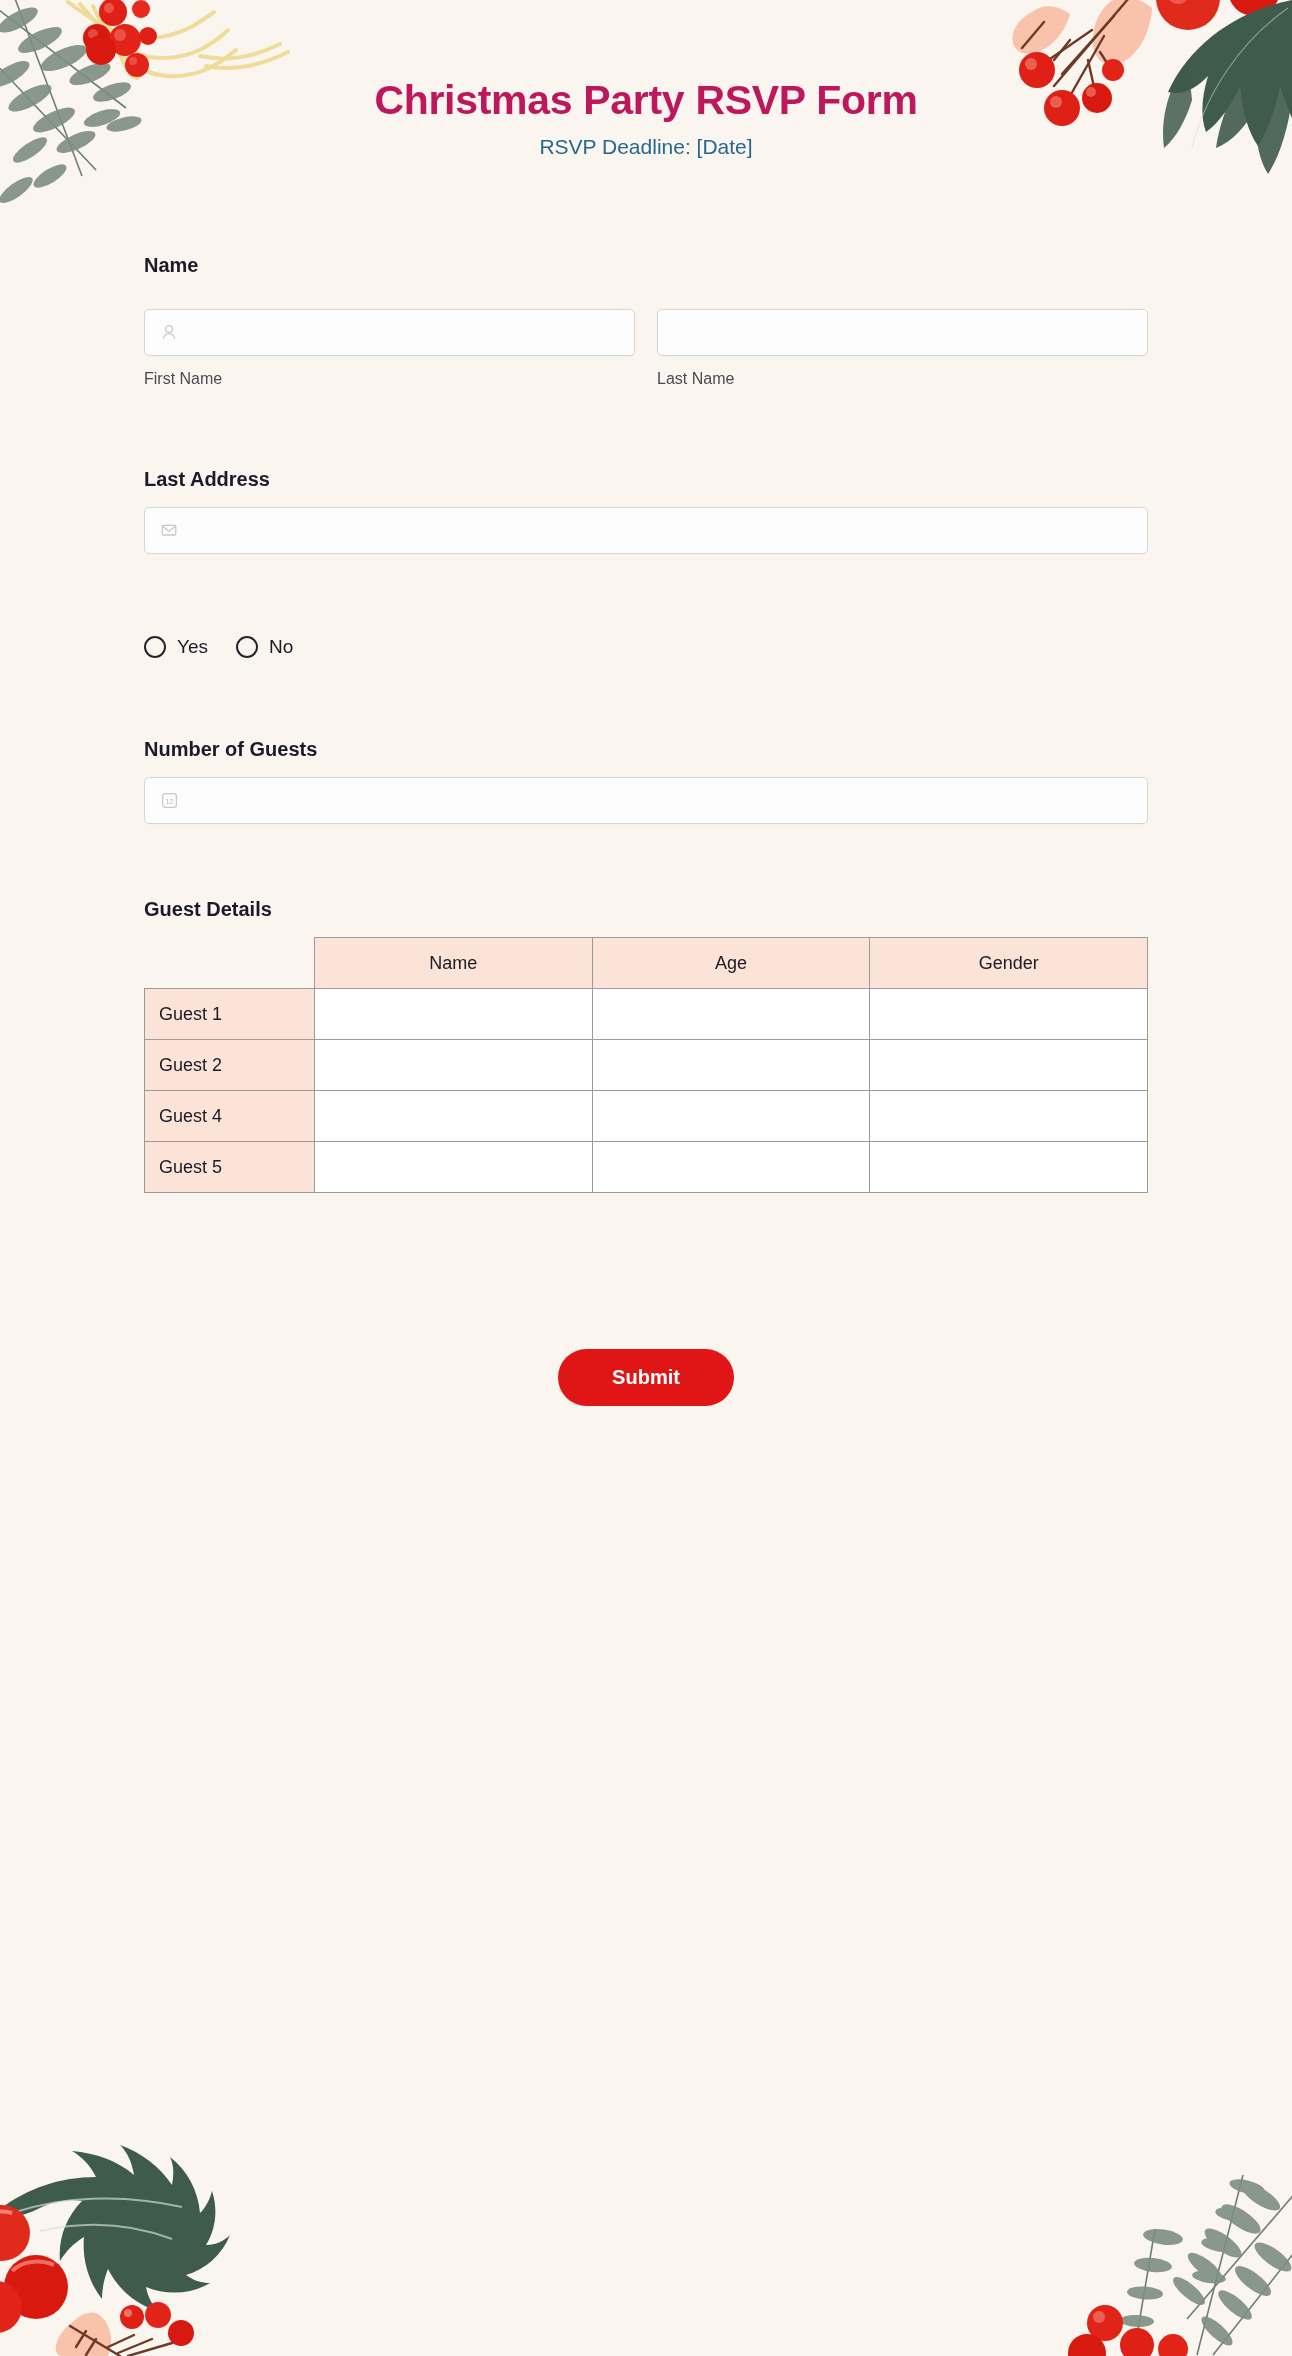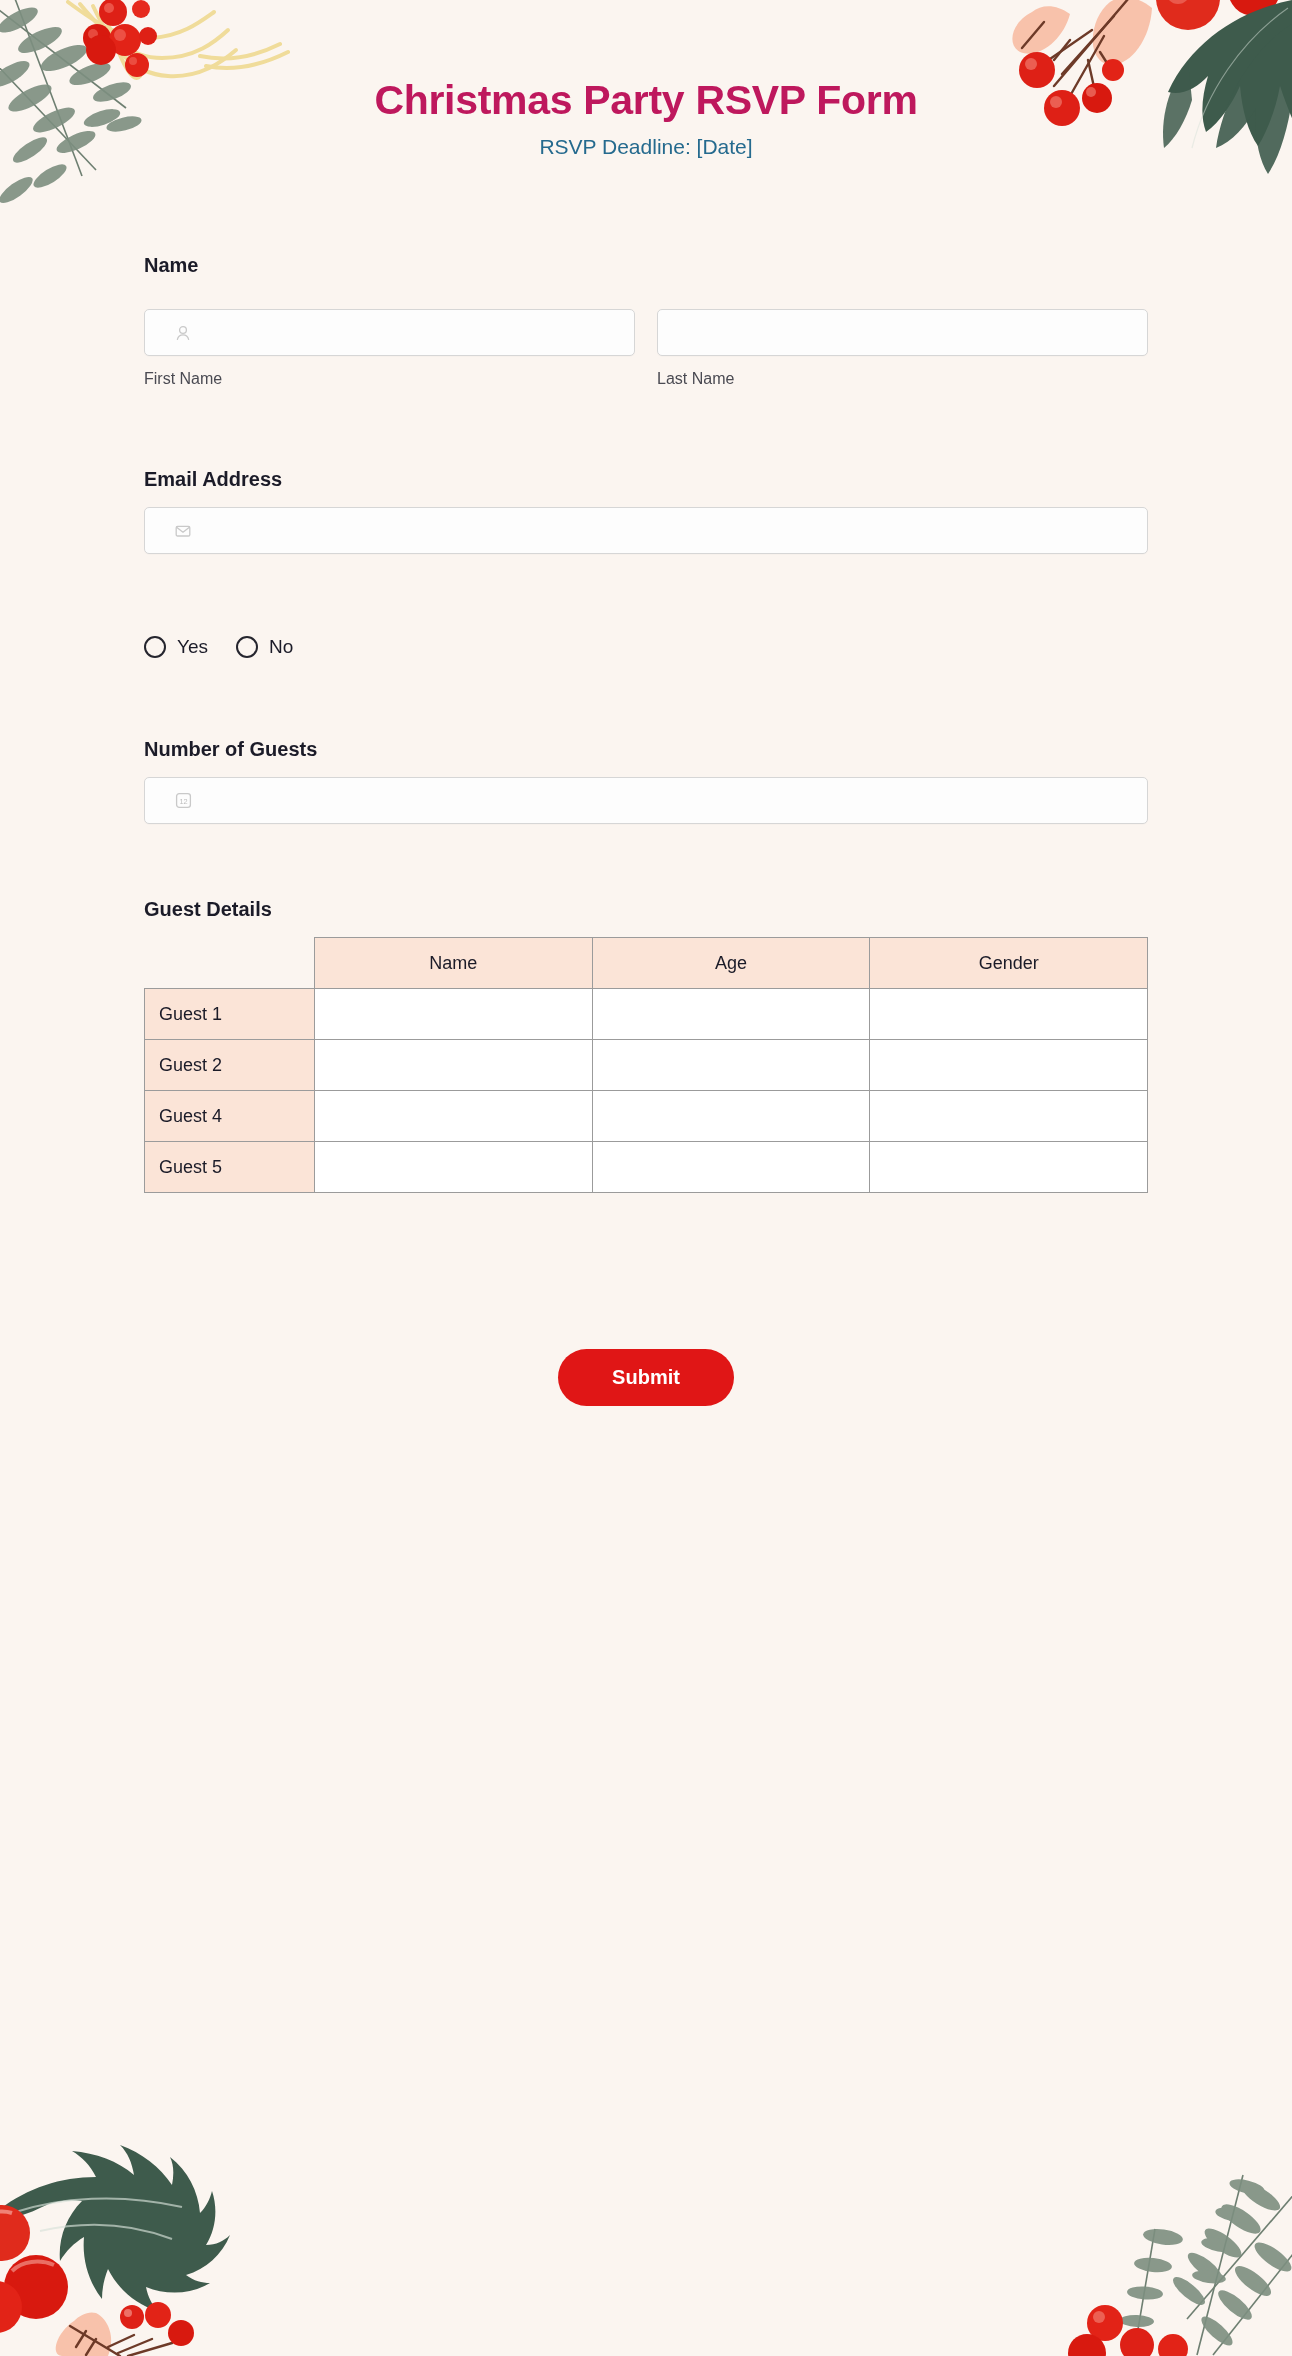--- a/index.html
+++ b/index.html
@@ -75,27 +75,26 @@
     position: relative;
     height: 47px;
     background: #fdfdfd;
     border: 1px solid #d6d6d6;
     border-radius: 5px;
     box-shadow: 0 1px 0 rgba(0,0,0,0.015);
   }
 
   .input-icon {
     position: absolute;
-    left: 28px;
+    left: 14px;
     top: 50%;
     transform: translateY(-50%);
     width: 20px;
     height: 20px;
     display: flex;
-    align-items: center;
     justify-content: center;
     color: #c9c9c9;
   }
 
   .sub-label {
     font-size: 16px;
     color: #4a4a52;
     margin-top: 14px;
   }
 
@@ -382,21 +381,21 @@
       <div class="input-col">
         <div class="text-input"></div>
         <div class="sub-label">Last Name</div>
       </div>
     </div>
   </div>
 
   <div class="gap-lg"></div>
 
   <div class="field-block">
-    <div class="field-label">Email Address</div>
+    <div class="field-label">Last Address</div>
     <div class="text-input">
       <span class="input-icon">
         <svg width="18" height="18" viewBox="0 0 18 18" fill="none" stroke="#c9c9c9" stroke-width="1.3">
           <rect x="2.2" y="4.4" width="13.6" height="9.6" rx="1.3"></rect>
           <path d="M2.6 5.2 L 9 10.2 L 15.4 5.2" stroke-linecap="round" stroke-linejoin="round"></path>
         </svg>
       </span>
     </div>
   </div>
 

